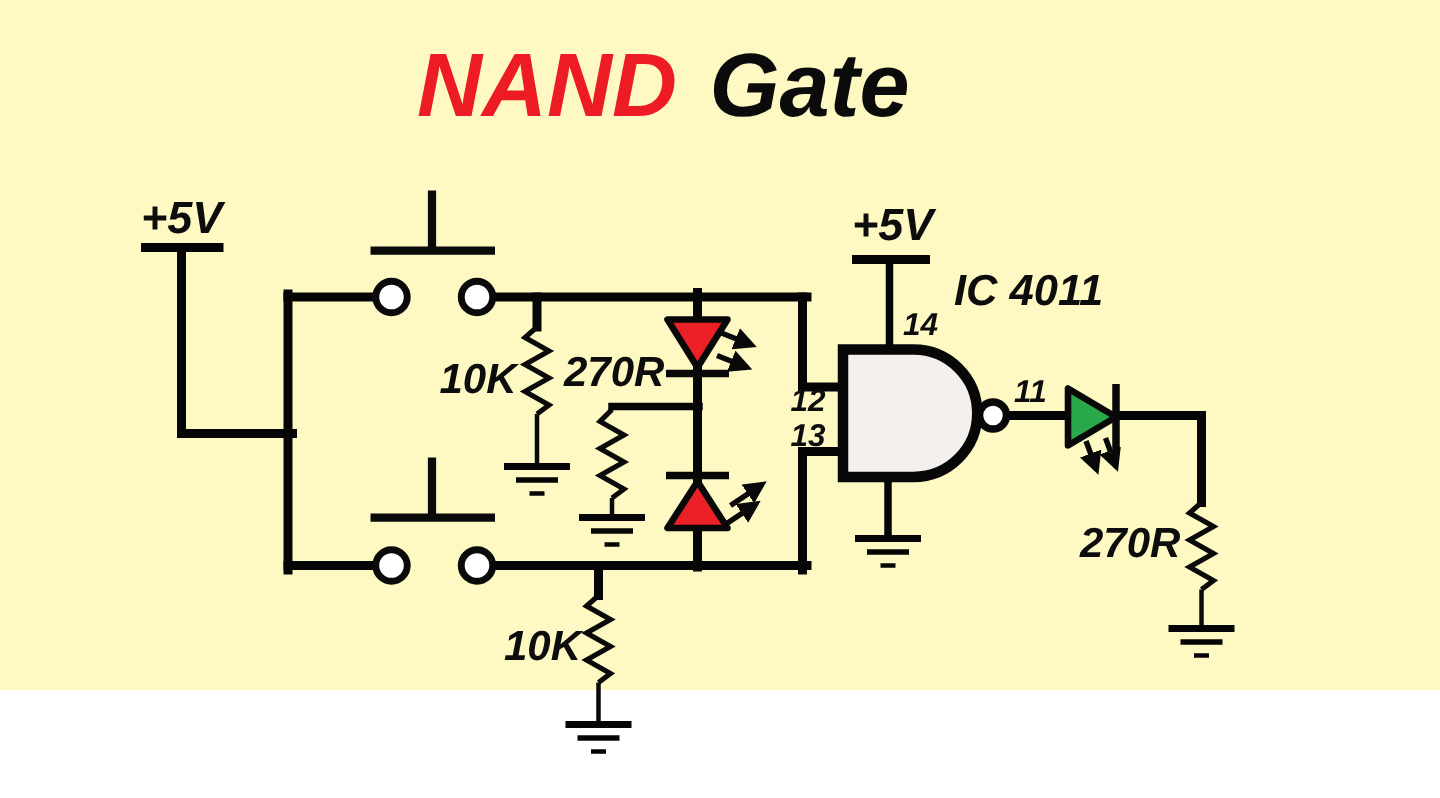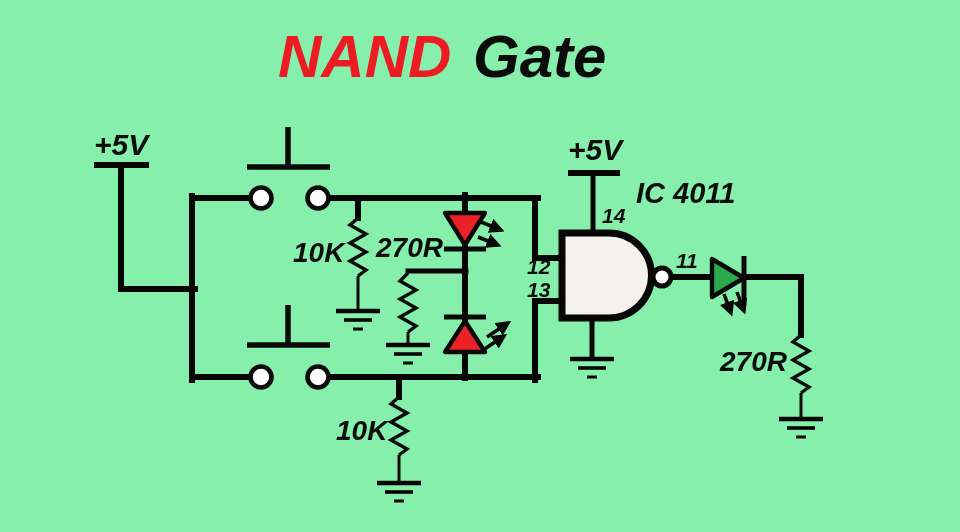--- a/index.html
+++ b/index.html
@@ -1,17 +1,17 @@
 <!DOCTYPE html>
 <html><head>
 <meta charset="utf-8">
 <style>
   html,body{margin:0;padding:0;background:#ffffff;}
   body{width:960px;height:532px;overflow:hidden;font-family:"Liberation Sans",sans-serif;}
-  #stage{position:relative;width:960px;height:532px;background:#86efac;}
+  #stage{position:relative;width:960px;height:460px;background:#fef9c3;}
   svg{display:block;}
   .wire{stroke:#050505;stroke-width:6;fill:none;stroke-linecap:square;}
   .wire-med{stroke:#050505;stroke-width:5;fill:none;stroke-linecap:square;}
   .zig{stroke:#0a0a0a;stroke-width:3.4;fill:none;stroke-linejoin:miter;stroke-linecap:butt;}
   .thin{stroke:#0a0a0a;stroke-width:3;fill:none;stroke-linecap:butt;}
   .gnd1{stroke:#050505;stroke-width:4.6;fill:none;stroke-linecap:butt;}
   .gnd2{stroke:#050505;stroke-width:3.6;fill:none;stroke-linecap:butt;}
   .gnd3{stroke:#050505;stroke-width:3;fill:none;stroke-linecap:butt;}
   .btn-line{stroke:#0a0a0a;stroke-width:5.5;fill:none;stroke-linecap:butt;}
   .btn-circ{stroke:#0a0a0a;stroke-width:4.6;fill:#ffffff;}

